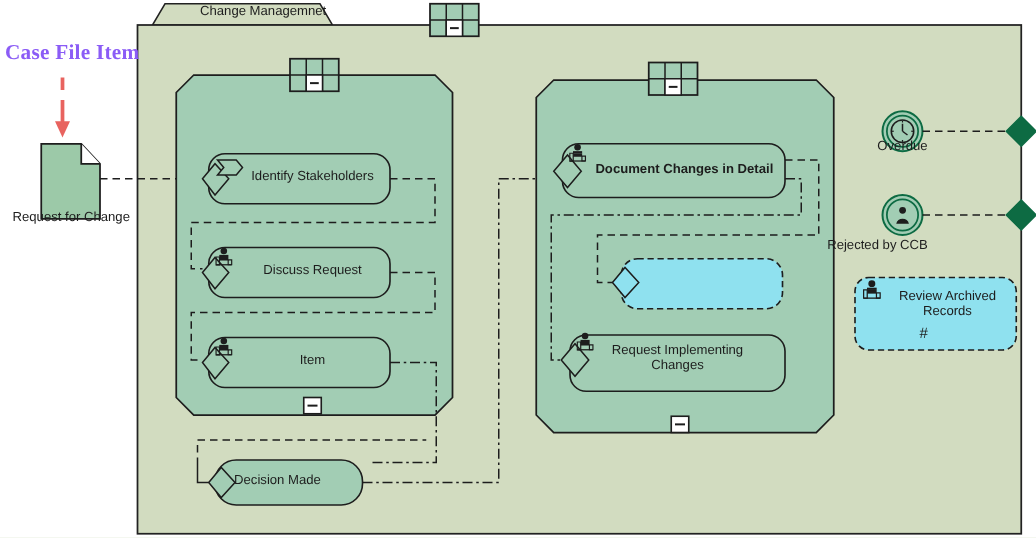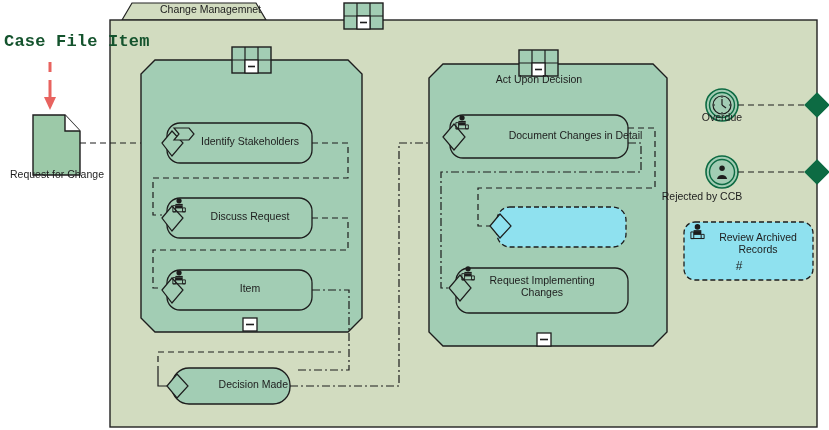--- a/index.html
+++ b/index.html
@@ -16,24 +16,24 @@
     color:#1d1d1d;
     text-align:center;
     line-height:1.12;
     white-space:pre;
     pointer-events:none;
   }
   .lbl-wrap{white-space:normal;}
   .t11{font-size:10.5px;}
   .annot{
     position:absolute;
-    font-family:Liberation Mono, monospace;
+    font-family:Liberation Serif, serif;
     font-weight:bold;
     font-size:17px;
-    color:#14532d;
+    color:#8b5cf6;
     letter-spacing:.2px;
     white-space:pre;
   }
 </style>
 </head>
 <body>
 
 <div id="stage">
 
 <svg id="canvas" viewBox="0 0 829 430">
@@ -211,36 +211,35 @@
 
 </svg>
 
 <div class="annot" style="left:4px;top:32px;">Case File Item</div>
 
 <div class="lbl t11" style="left:138px;top:4px;width:145px;">Change Managemnet</div>
 
 <div class="lbl t11" style="left:2px;top:169px;width:110px;">Request for Change</div>
 
 
-<div class="lbl t11" style="left:459px;top:74px;width:160px;">Act Upon Decision</div>
 
 <div class="lbl t11" style="left:190px;top:136px;width:120px;">Identify Stakeholders</div>
 
 <div class="lbl t11" style="left:190px;top:211px;width:120px;">Discuss Request</div>
 
 <div class="lbl t11" style="left:190px;top:283px;width:120px;">Item</div>
 
-<div class="lbl t11" style="left:498px;top:130px;width:155px;">Document Changes in Detail</div>
+<div class="lbl t11" style="left:470px;top:130px;width:155px;font-weight:bold;">Document Changes in Detail</div>
 
 
 <div class="lbl t11 lbl-wrap" style="left:478px;top:275px;width:128px;">Request Implementing Changes</div>
 
 <div class="lbl t11" style="left:672px;top:112px;width:100px;">Overdue</div>
 
 <div class="lbl t11" style="left:642px;top:191px;width:120px;">Rejected by CCB</div>
 
 <div class="lbl t11 lbl-wrap" style="left:706px;top:232px;width:104px;">Review Archived Records</div>
 
 <div class="lbl t11" style="left:724px;top:260px;width:30px;font-size:12px;">#</div>
 
-<div class="lbl t11" style="left:188px;top:379px;width:100px;text-align:right;">Decision Made</div>
+<div class="lbl t11" style="left:172px;top:379px;width:100px;">Decision Made</div>
 
 </div>
 
 </body></html>

